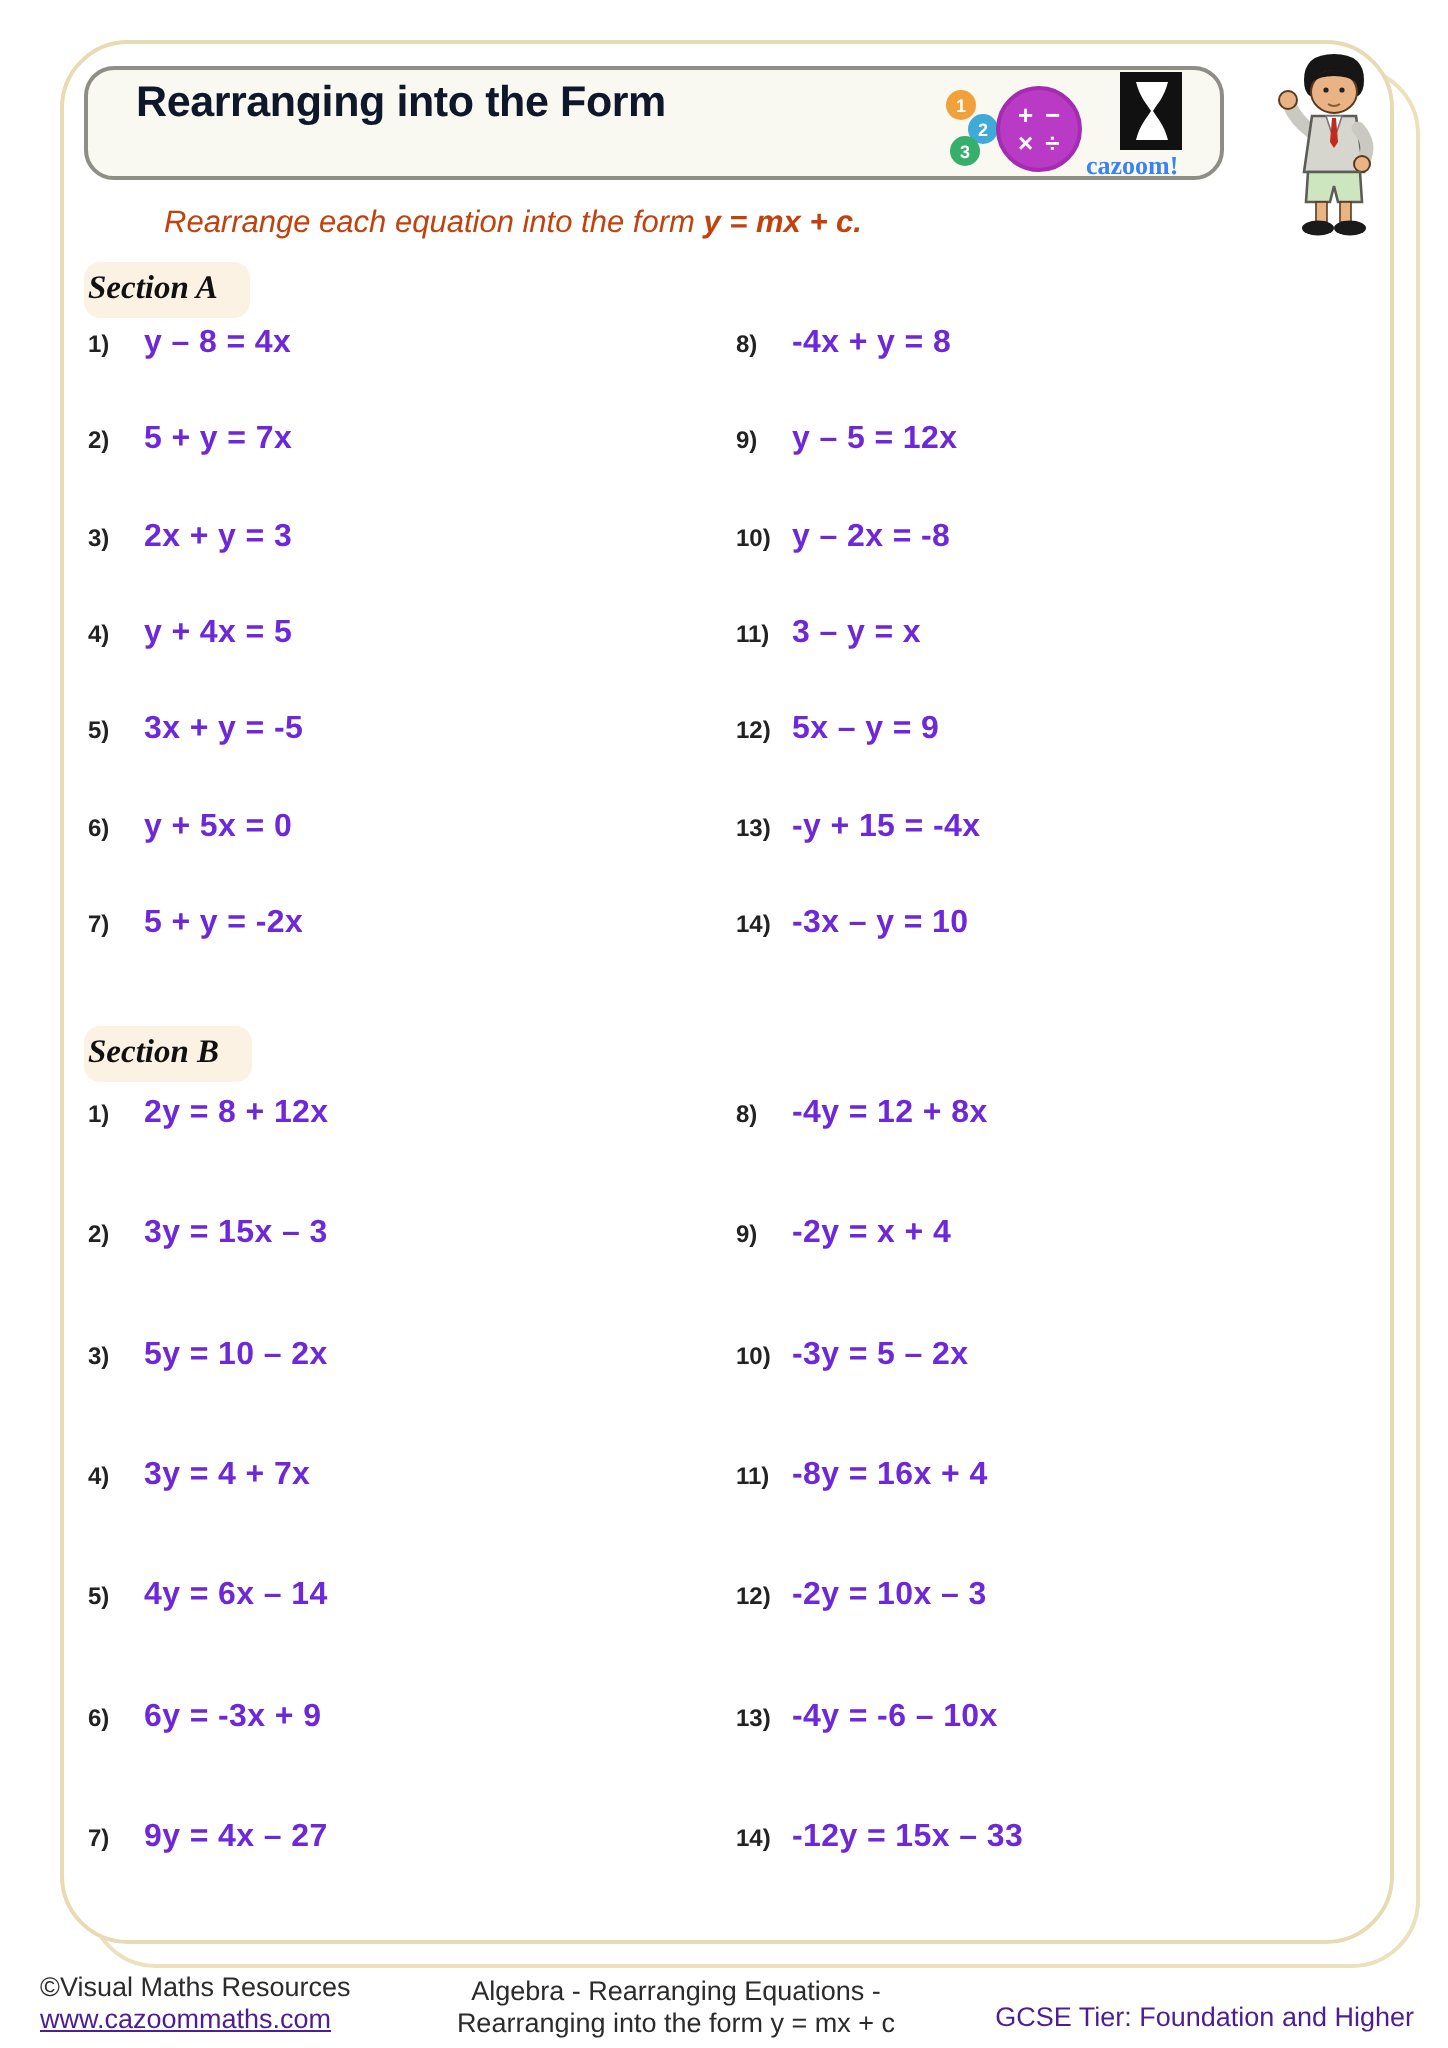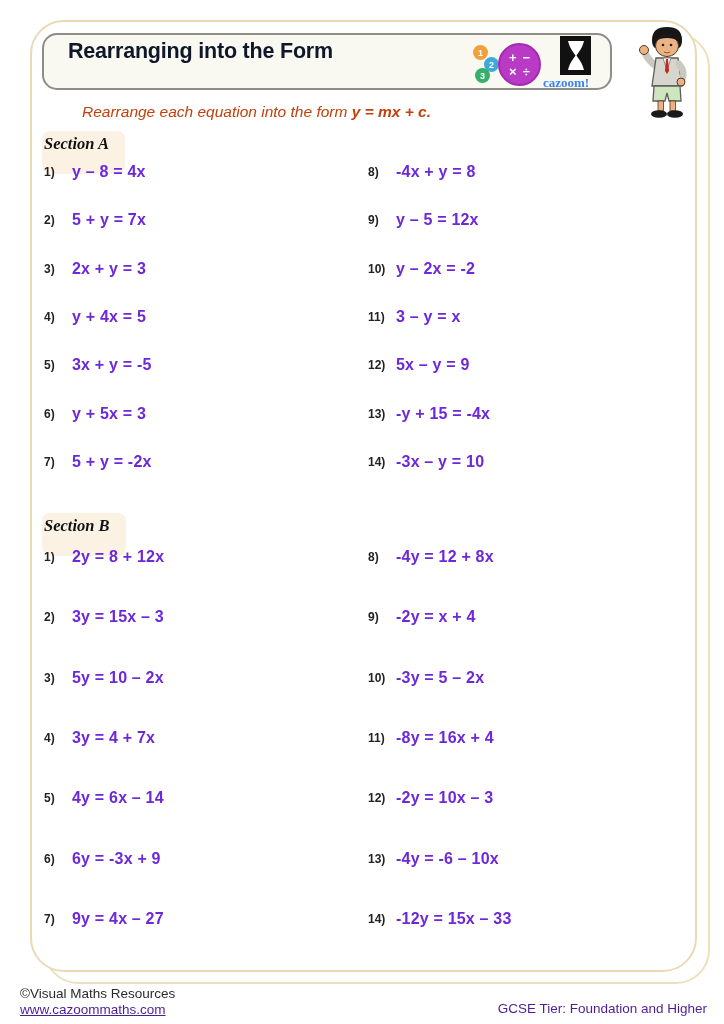--- a/index.html
+++ b/index.html
@@ -53,21 +53,21 @@
   .instruction {
     position:absolute; left:42px; top:103px;
     font-family:Liberation Sans, sans-serif; font-style:italic; font-size:15.5px; color:#c2410c;margin-left:40px;
   }
   .instruction b { font-weight:bold; }
   
   .section-label {
     position:absolute; left:42px;
     font-family:"Liberation Serif", serif; font-style:italic; font-weight:bold;
     font-size:16.5px; color:#111;
-    background:#fcf2e4; padding:3px 16px 20px 2px; border-radius:8px;
+    background:#fcf2e4; padding:3px 16px 5px 2px; border-radius:8px;
   }
   .label-a { top:131px; }
   .label-b { top:513px; }
   
   .eq-grid { position:absolute; left:44px; display:flex; }
   .grid-a { top:148px; }
   .grid-b { top:527px; }
   .eq-col { width:324px; }
   .eq-row { display:flex; align-items:center; }
   .grid-a .eq-row { height:48.3px; }
@@ -168,39 +168,39 @@
     <div class="eq-row">
         <span class="eq-num">4)</span>
         <span class="eq-text">y + 4x = 5</span>
       </div>
     <div class="eq-row">
         <span class="eq-num">5)</span>
         <span class="eq-text">3x + y = -5</span>
       </div>
     <div class="eq-row">
         <span class="eq-num">6)</span>
-        <span class="eq-text">y + 5x = 3</span>
+        <span class="eq-text">y + 5x = 0</span>
       </div>
     <div class="eq-row">
         <span class="eq-num">7)</span>
         <span class="eq-text">5 + y = -2x</span>
       </div>
   </div>
   <div class="eq-col">
     <div class="eq-row">
         <span class="eq-num">8)</span>
         <span class="eq-text">-4x + y = 8</span>
       </div>
     <div class="eq-row">
         <span class="eq-num">9)</span>
         <span class="eq-text">y – 5 = 12x</span>
       </div>
     <div class="eq-row">
         <span class="eq-num">10)</span>
-        <span class="eq-text">y – 2x = -2</span>
+        <span class="eq-text">y – 2x = -8</span>
       </div>
     <div class="eq-row">
         <span class="eq-num">11)</span>
         <span class="eq-text">3 – y = x</span>
       </div>
     <div class="eq-row">
         <span class="eq-num">12)</span>
         <span class="eq-text">5x – y = 9</span>
       </div>
     <div class="eq-row">
@@ -276,14 +276,16 @@
         <span class="eq-text">-12y = 15x – 33</span>
       </div>
   </div>
 </div>
 
 <div class="footer-left">
   <div>©Visual Maths Resources</div>
   <div class="footer-link">www.cazoommaths.com</div>
 </div>
 <div class="footer-center">
+  <div>Algebra - Rearranging Equations -</div>
+  <div>Rearranging into the form y = mx + c</div>
 </div>
 <div class="footer-right">GCSE Tier: Foundation and Higher</div>
 
 </body></html>

